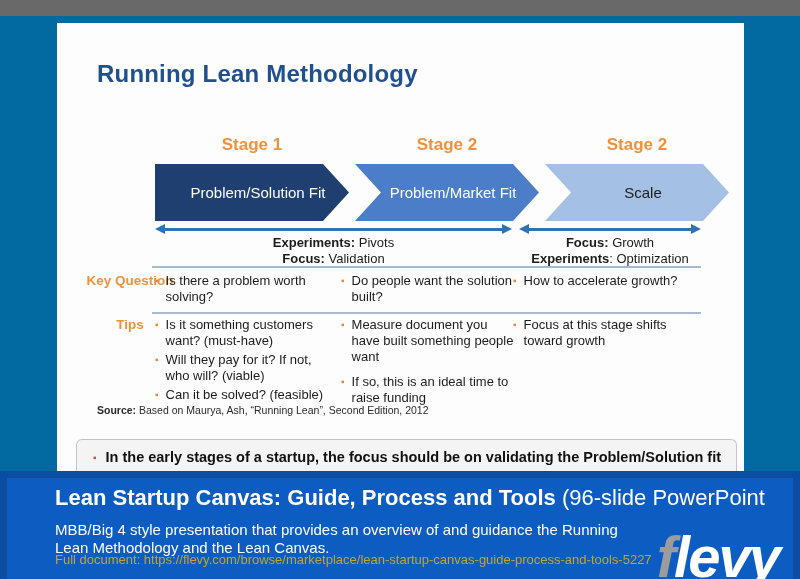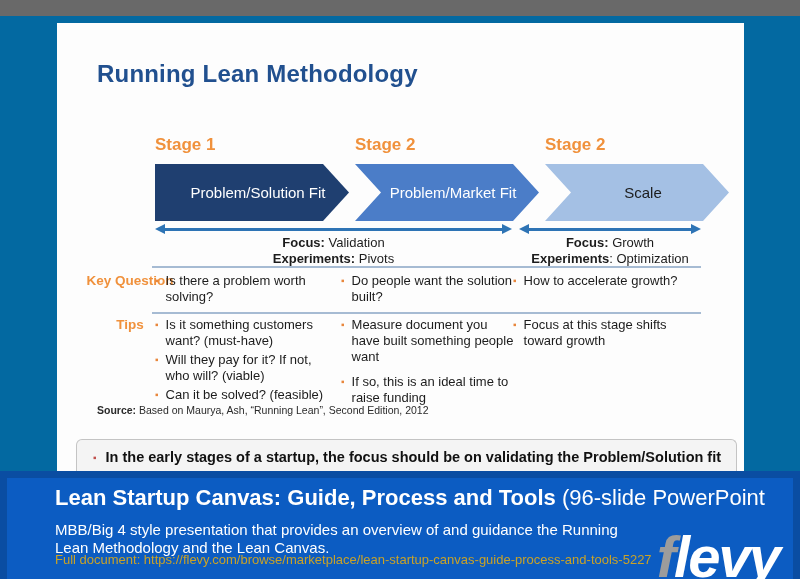--- a/index.html
+++ b/index.html
@@ -5,21 +5,21 @@
   * { margin:0; padding:0; box-sizing:border-box; }
   html,body { width:800px; height:579px; }
   body { font-family:"Liberation Sans", sans-serif; background:#696969; overflow:hidden; }
   .viewport { position:relative; width:800px; height:579px; overflow:hidden; background:#0369a1;margin-top:16px; }
 
   
   .slide { position:absolute; left:57px; top:7px; width:687px; height:448px; background:#fdfdfd; overflow:hidden; }
   .slide-title { position:absolute; left:40px; top:37px; font-size:24px; font-weight:bold; color:#21508f; letter-spacing:.2px; }
   .slide-subtitle { position:absolute; left:40px; top:82px; font-size:16px; font-weight:bold; font-style:italic; color:#111; }
 
-  .stage-label { position:absolute; top:112px; height:22px; text-align:left; font-size:17px; font-weight:bold; color:#f0913c; }
+  .stage-label { position:absolute; top:112px; height:22px; text-align:center; font-size:17px; font-weight:bold; color:#f0913c; }
   .sl1 { left:98px;  width:194px; }
   .sl2 { left:298px; width:184px; }
   .sl3 { left:488px; width:184px; }
 
   .chev { position:absolute; top:141px; height:57px; display:flex; align-items:center; justify-content:center; font-size:15px; }
   .chev1 { left:98px;  width:194px; background:#1f3f70; color:#fff;
            clip-path:polygon(0 0, calc(100% - 26px) 0, 100% 50%, calc(100% - 26px) 100%, 0 100%); }
   .chev2 { left:298px; width:184px; background:#4b7dc8; color:#fff;
            clip-path:polygon(0 0, calc(100% - 26px) 0, 100% 50%, calc(100% - 26px) 100%, 0 100%, 26px 50%); }
   .chev3 { left:488px; width:184px; background:#a4c0e4; color:#1c1c1c;
@@ -100,22 +100,22 @@
         <span class="line"></span>
         <span class="tri tri-r"></span>
     </div>
     <div class="darrow da2">
       <span class="tri tri-l"></span>
         <span class="line"></span>
         <span class="tri tri-r"></span>
     </div>
 
     <div class="span-note sn1">
+      <div><b>Experiments:</b><span> Pivots</span></div>
       <div><b>Focus:</b><span> Validation</span></div>
-      <div><b>Experiments:</b><span> Pivots</span></div>
     </div>
     <div class="span-note sn2">
       <div><b>Focus:</b><span> Growth</span></div>
       <div><b>Experiments</b><span>: Optimization</span></div>
     </div>
 
     <div class="tline tl1"></div>
     <div class="tline tl2"></div>
 
     <div class="row-label rl1">Key Question</div>

